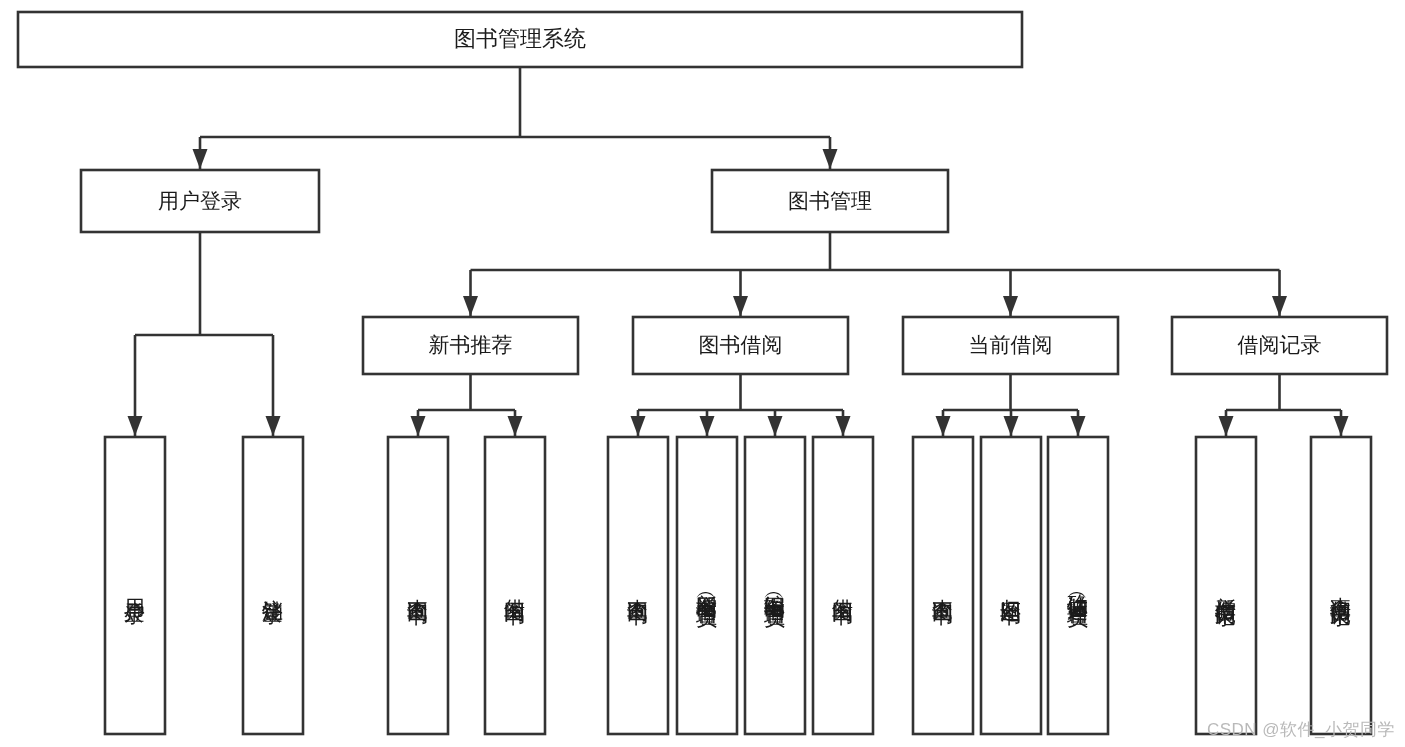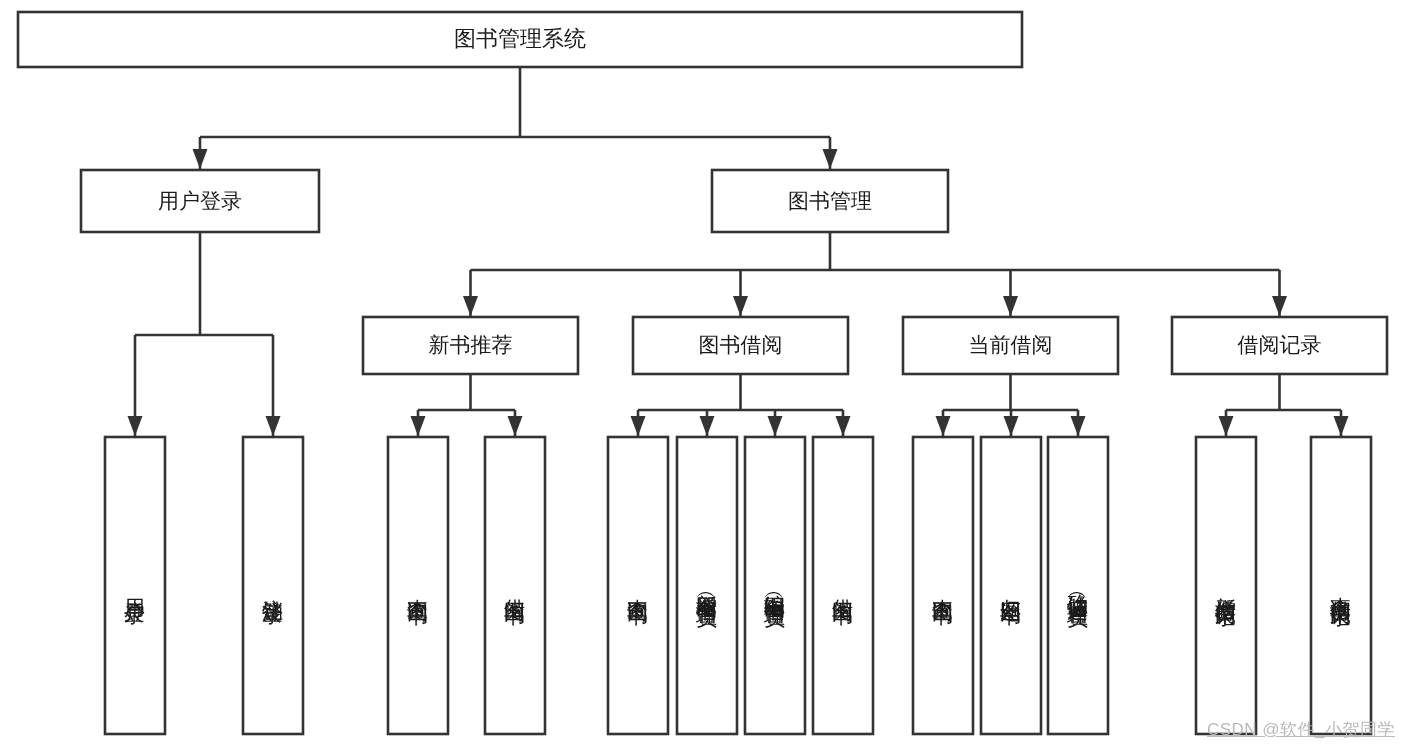--- a/index.html
+++ b/index.html
@@ -66,21 +66,20 @@
   }
   .watermark {
     position: absolute;
     right: 10px;
     bottom: 6px;
     font-family: "Liberation Sans", sans-serif;
     font-size: 17px;
     color: #b9b9b9;
     white-space: nowrap;
     letter-spacing: 0.5px;
-    text-decoration: underline;
   }
 </style>
 </head>
 <body>
 
 <div id="diagram-root">
   <svg class="flow" viewBox="0 0 1405 747" xmlns="http://www.w3.org/2000/svg">
     <g id="connector-layer">
         <line x1="520" y1="67" x2="520" y2="137" class="connector"></line>
         <line x1="200" y1="137" x2="830" y2="137" class="connector"></line>

